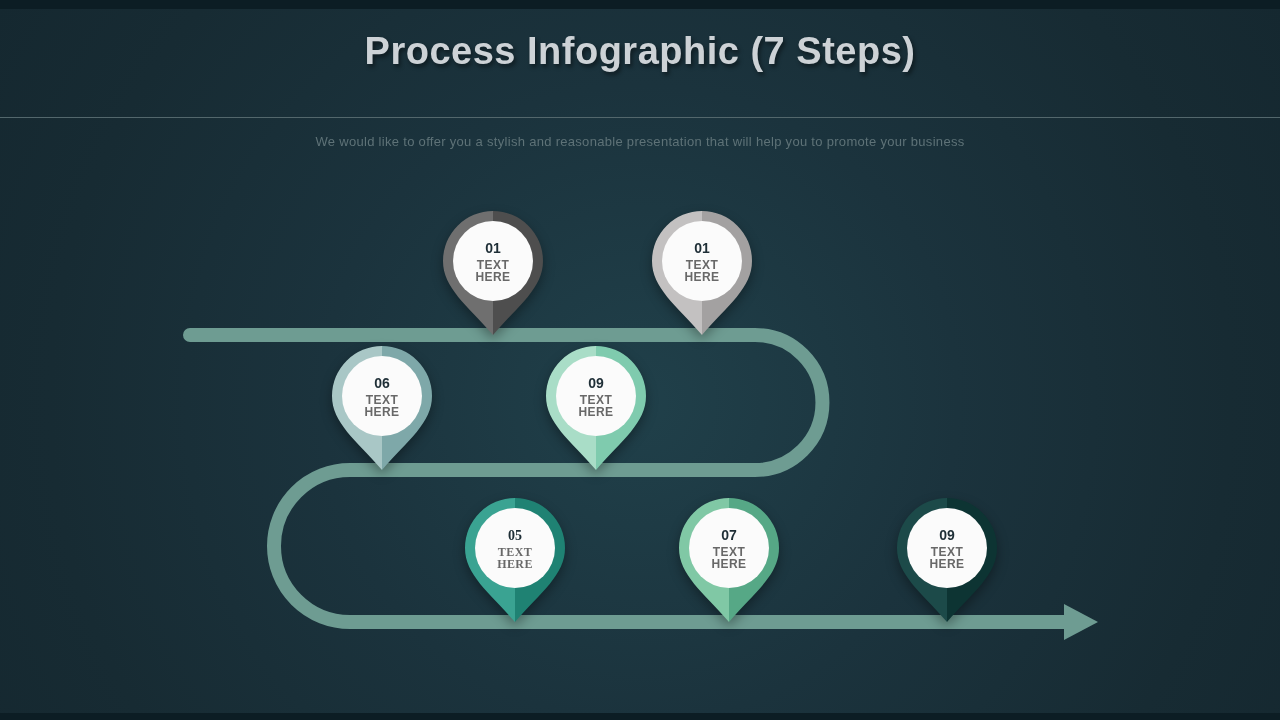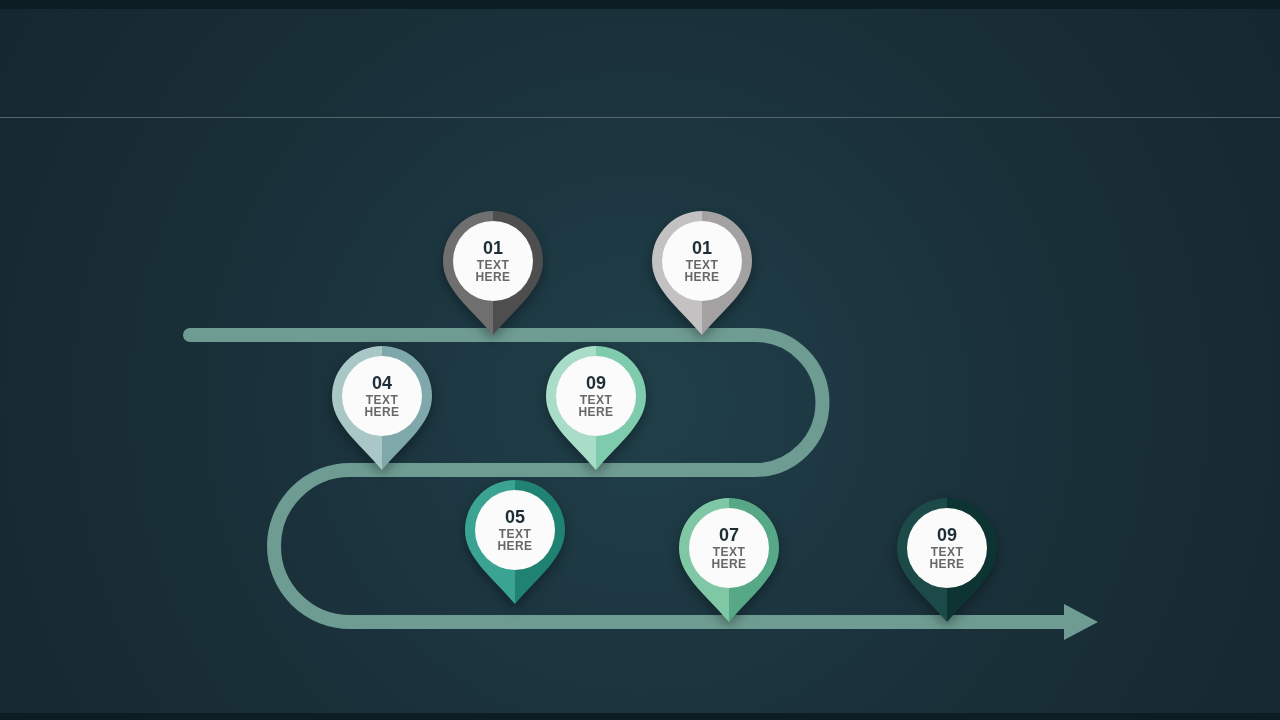--- a/index.html
+++ b/index.html
@@ -42,48 +42,50 @@
   }
   .pin-shape{position:absolute;top:0;left:0;width:100px;height:124px;}
   .pin-circle{
     position:absolute;top:10px;left:10px;
     width:80px;height:80px;border-radius:50%;
     background:#fbfbfb;
     display:flex;flex-direction:column;align-items:center;justify-content:center;
     text-align:center;
   }
   .pin-number{
-    font-size:18px;font-weight:bold;color:#1e2e36;
+    font-size:14px;font-weight:bold;color:#1e2e36;
     line-height:19px;
   }
   .pin-label{
     margin-top:2px;
     width:44px;
     font-size:12px;font-weight:bold;
     color:#686868;
     letter-spacing:0.4px;
     line-height:11.5px;
     text-transform:uppercase;
   }
   .pin-1{left:443px;top:211px;}
   .pin-2{left:652px;top:211px;}
   .pin-3{left:332px;top:346px;}
   .pin-4{left:546px;top:346px;}
-  .pin-5{left:465px;top:480px;}
+  .pin-5{left:465px;top:498px;font-family:Liberation Serif, serif;}
   .pin-6{left:679px;top:498px;}
   .pin-7{left:897px;top:498px;}
 </style>
 </head>
 <body>
 
 <div class="slide">
   <div class="edge-strip edge-top"></div>
   <div class="edge-strip edge-bottom"></div>
 
+  <div class="title">Process Infographic (7 Steps)</div>
   <div class="divider"></div>
+  <div class="subtitle">We would like to offer you a stylish and reasonable presentation that will help you to promote your business</div>
 
   <svg class="track-svg" width="1280" height="720" viewBox="0 0 1280 720">
     <path d="M190 335 H755 A67.5 67.5 0 0 1 755 470 H350 A76 76 0 0 0 350 622 H1068" fill="none" stroke-width="14" stroke-linecap="round" stroke="#6e9c92"></path>
     <polygon points="1064,604 1098,622 1064,640" fill="#6e9c92"></polygon>
   </svg>
 
   <div class="pin pin-1">
     <svg class="pin-shape" viewBox="0 0 100 124">
       <path d="M50,0 A50,50 0 0,0 0,50 C0,77 24,94 50,124 Z" fill="#6f6f6f"></path>
       <path d="M50,0 A50,50 0 0,1 100,50 C100,77 76,94 50,124 Z" fill="#4e4e4e"></path>
@@ -104,21 +106,21 @@
       <div class="pin-label">TEXT HERE</div>
     </div>
   </div>
 
   <div class="pin pin-3">
     <svg class="pin-shape" viewBox="0 0 100 124">
       <path d="M50,0 A50,50 0 0,0 0,50 C0,77 24,94 50,124 Z" fill="#a9c7c6"></path>
       <path d="M50,0 A50,50 0 0,1 100,50 C100,77 76,94 50,124 Z" fill="#7ea8a9"></path>
     </svg>
     <div class="pin-circle">
-      <div class="pin-number">04</div>
+      <div class="pin-number">06</div>
       <div class="pin-label">TEXT HERE</div>
     </div>
   </div>
 
   <div class="pin pin-4">
     <svg class="pin-shape" viewBox="0 0 100 124">
       <path d="M50,0 A50,50 0 0,0 0,50 C0,77 24,94 50,124 Z" fill="#a9ddc7"></path>
       <path d="M50,0 A50,50 0 0,1 100,50 C100,77 76,94 50,124 Z" fill="#7fcbae"></path>
     </svg>
     <div class="pin-circle">

